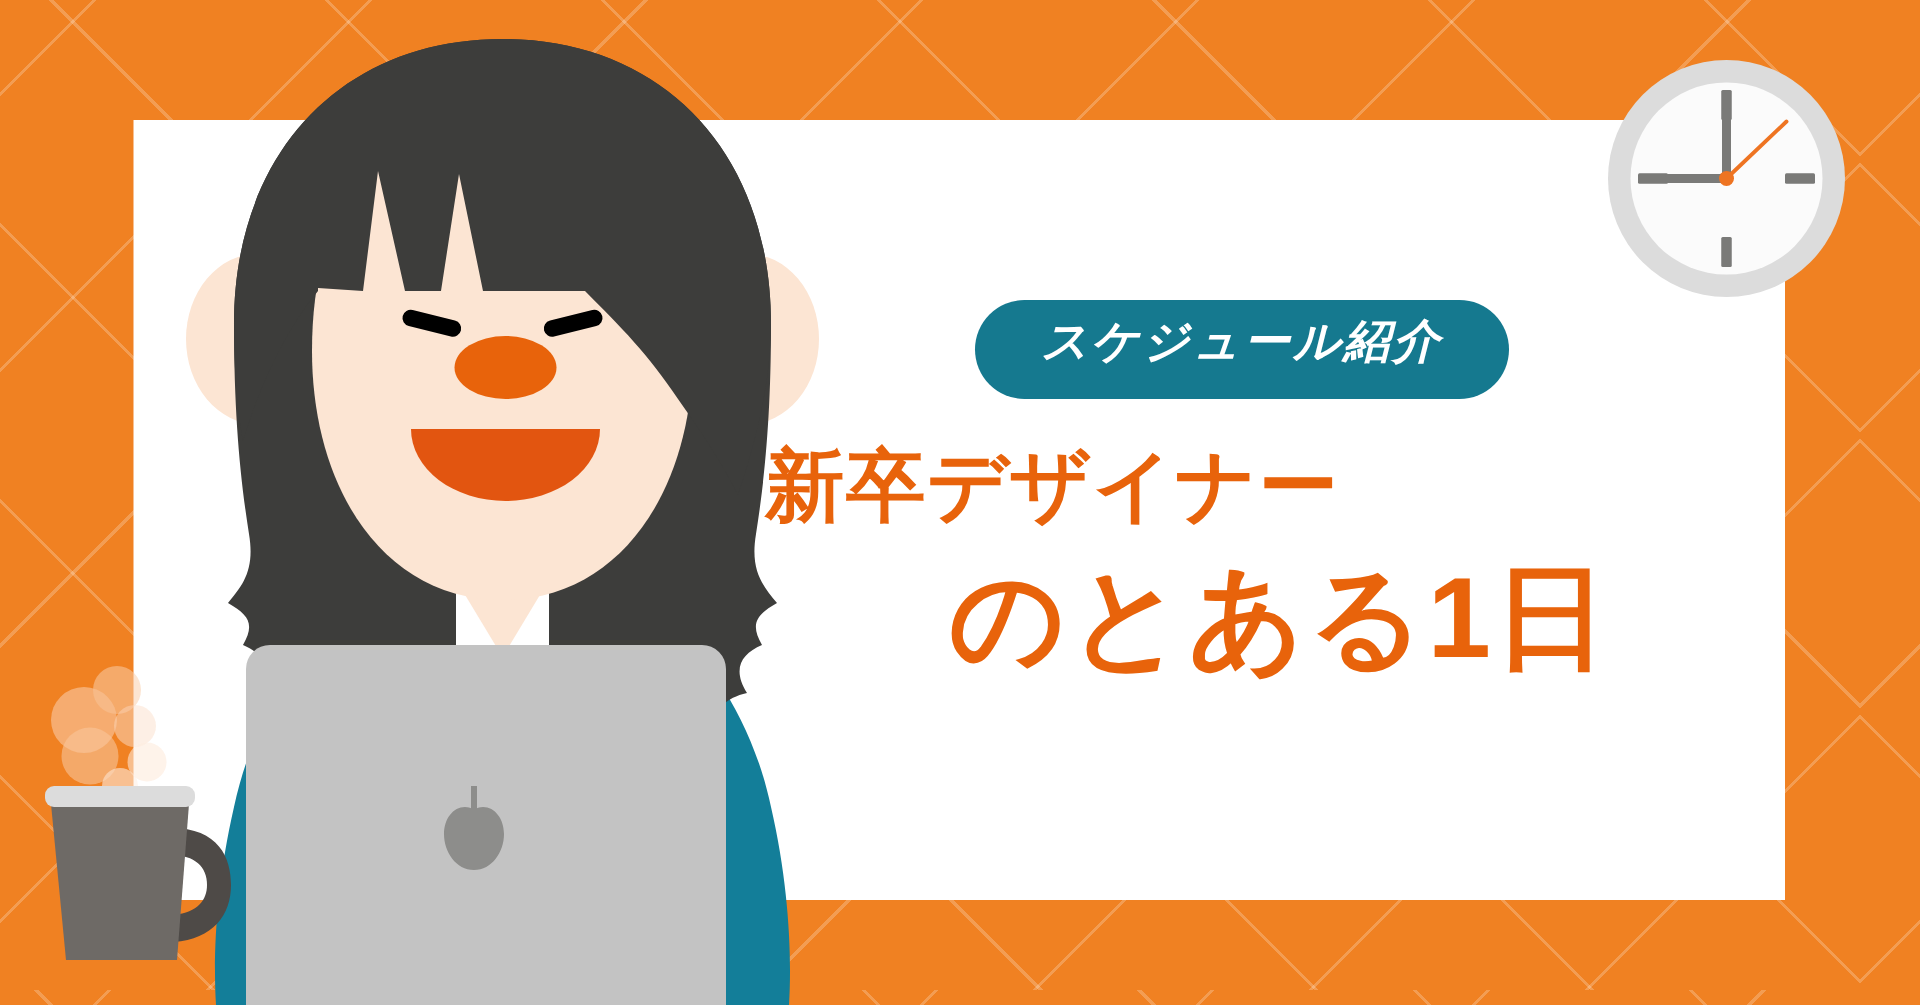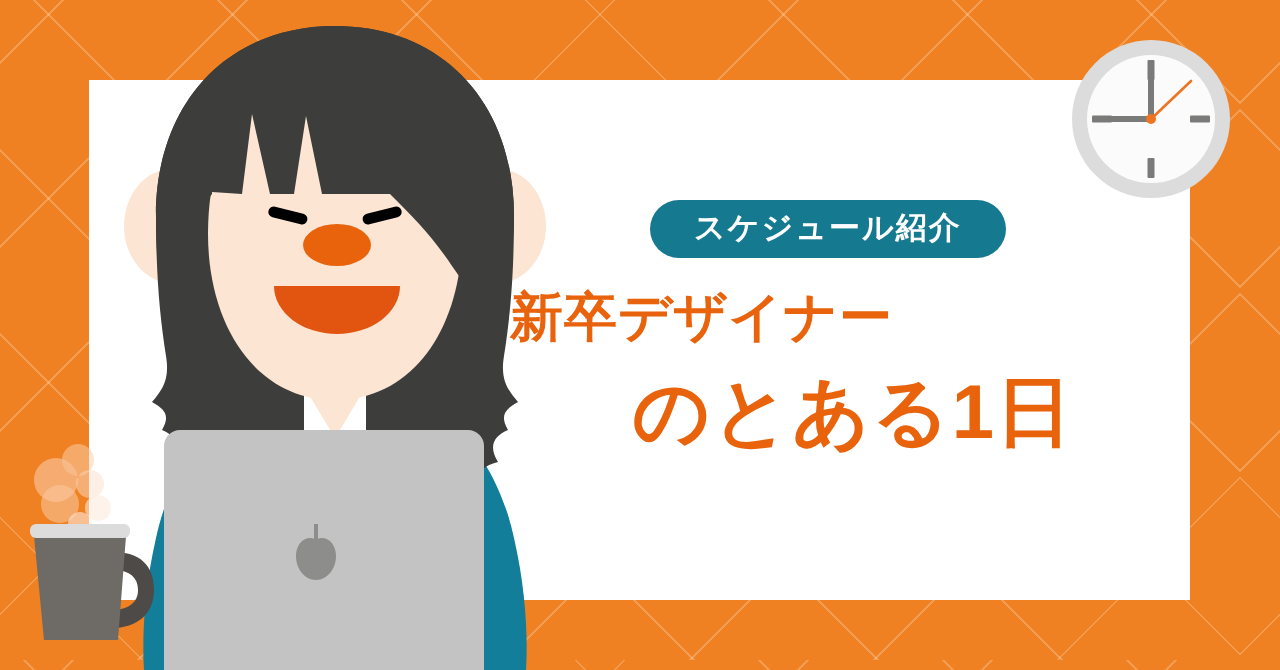--- a/index.html
+++ b/index.html
@@ -58,43 +58,44 @@
     left: 510px;
     top: 200px;
     width: 660px;
     z-index: 5;
   }
   #badge {
     display: inline-block;
     background: #15798F;
     color: #ffffff;
     border-radius: 999px;
-    padding: 11px 44px 13px 44px;
+    padding: 11px 44px 21px 44px;
     font-size: 31px;
     font-weight: bold;
     letter-spacing: 2px;
     line-height: 1.1;
     margin-left: 140px;
+    font-style: italic;
   }
   #headline-1 {
     color: #E8630B;
     font-size: 53px;
     font-weight: bold;
     letter-spacing: 1px;
     line-height: 1;
     margin-top: 32px;
     white-space: nowrap;
   }
   #headline-2 {
     color: #E8630B;
     font-size: 76px;
     font-weight: bold;
     letter-spacing: 2px;
     line-height: 1;
-    margin-top: 31px;
+    margin-top: 24px;
     text-align: right;
     padding-right: 96px;
     white-space: nowrap;
   }
 
   
   #person {
     position: absolute;
     left: 100px;
     top: 18px;

